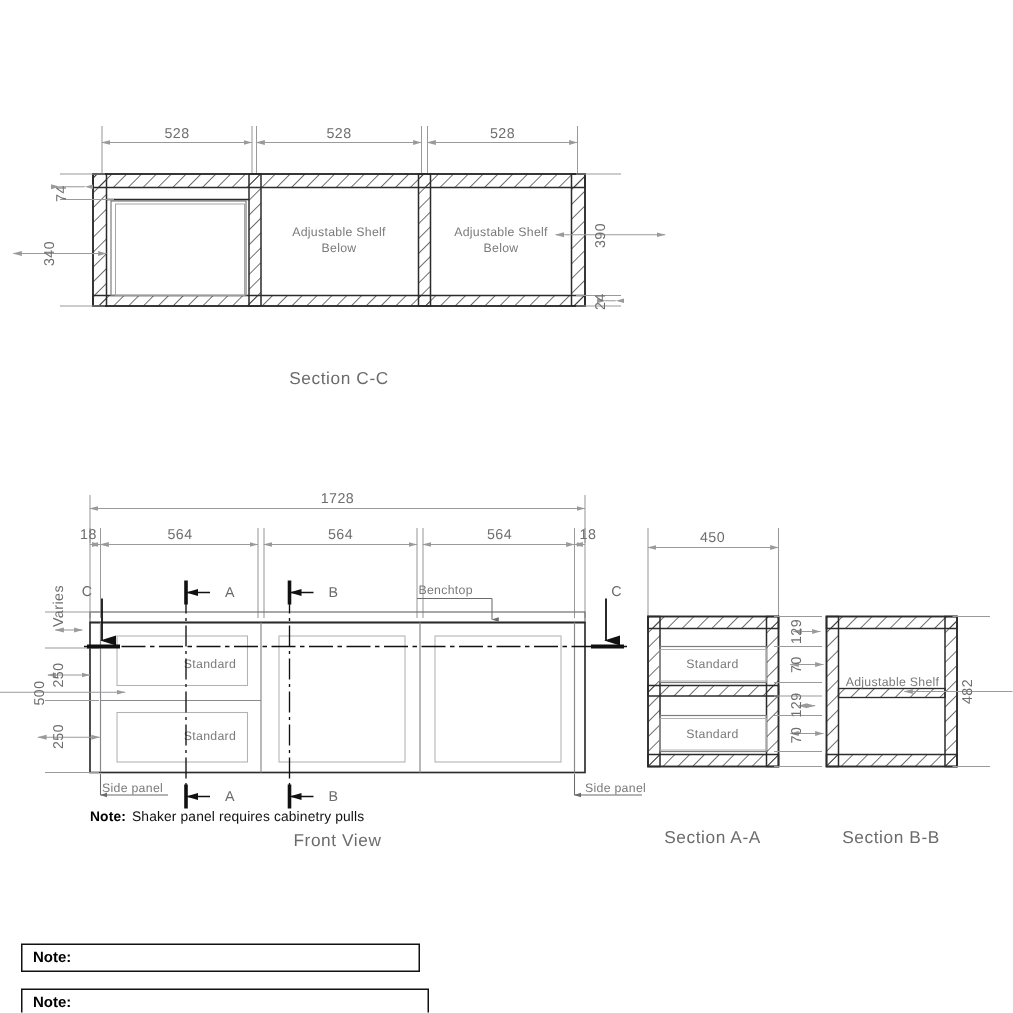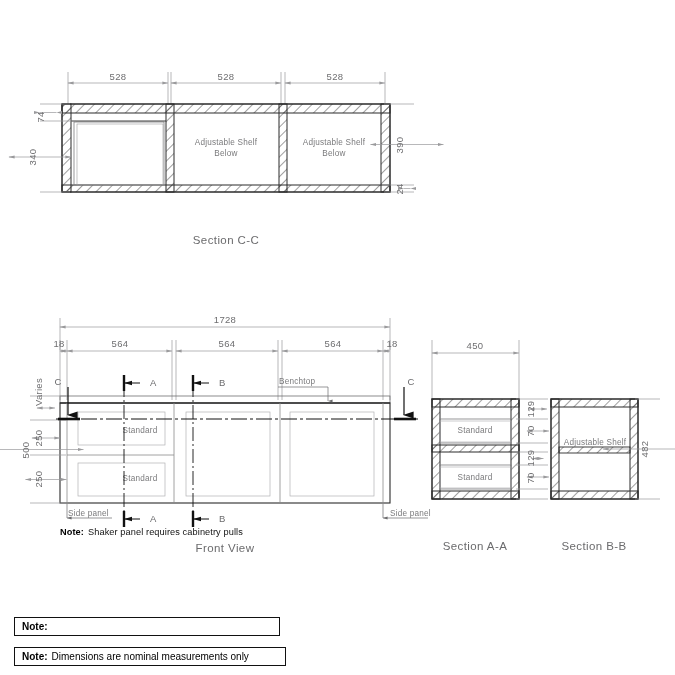--- a/index.html
+++ b/index.html
@@ -1,21 +1,21 @@
 <!DOCTYPE html>
 <html><head>
 <meta charset="utf-8">
 <style>
   html,body{margin:0;padding:0;background:#ffffff;}
   body{
     width:675px;height:675px;position:relative;overflow:hidden;
     font-family:"Liberation Sans", sans-serif;
     color:#58585a;
   }
-  .stage{position:absolute;left:0;top:0;width:675px;height:520px;}
+  .stage{position:absolute;left:0;top:12px;width:675px;height:520px;}
   svg{position:absolute;left:0;top:0;width:675px;height:675px;overflow:visible;}
   text{font-family:"Liberation Sans", sans-serif;fill:#6b6b6d;}
   .dimtxt{font-size:9.5px;fill:#6e6e70;letter-spacing:.3px;}
   .lbl{font-size:8.2px;fill:#7a7a7c;letter-spacing:.2px;}
   .viewname{font-size:11.5px;fill:#6b6b6d;letter-spacing:.4px;}
   .mark{font-size:9.5px;fill:#6b6b6d;}
   .notetxt{font-size:9.2px;fill:#111;letter-spacing:.1px;}
   .noteb{font-weight:bold;fill:#000;}
   
   .notebox{
@@ -326,16 +326,15 @@
     <text class="viewname" x="594" y="550" text-anchor="middle">Section B-B</text>
   </g>
 
 </svg>
 
 <div class="notebox" id="nb1">
   <b>Note:</b>
 </div>
 <div class="notebox" id="nb2">
   <b>Note:</b>
-      <span>Dimensions are nominal measurements only</span>
 </div>
 
 </div>
 
 </body></html>

